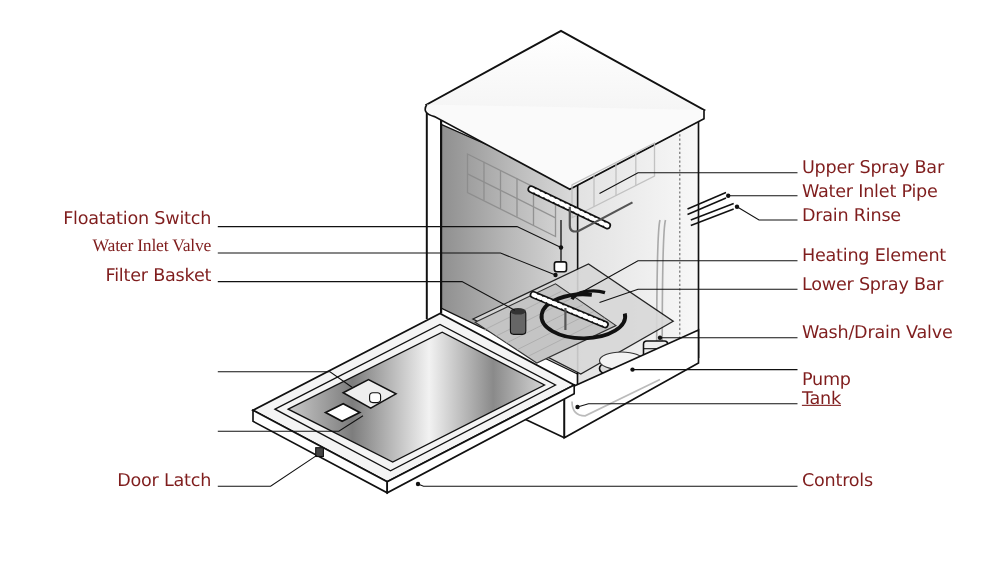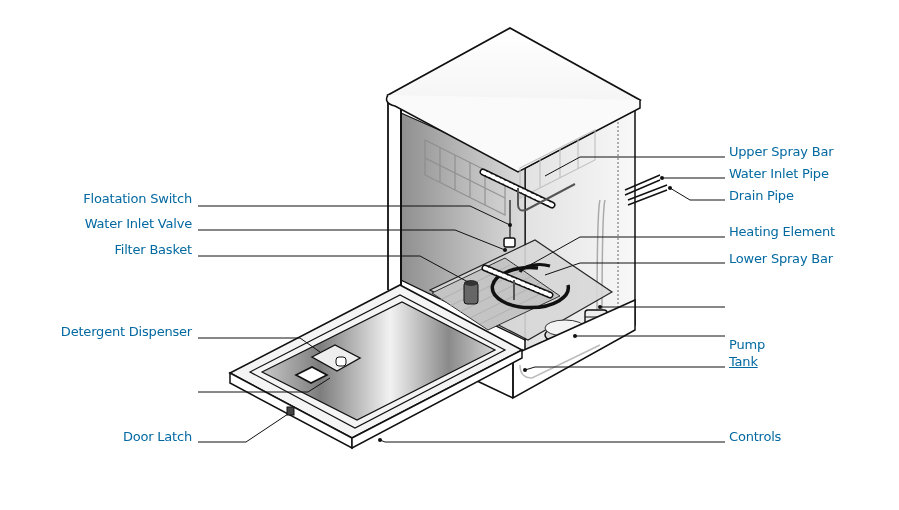--- a/index.html
+++ b/index.html
@@ -1,20 +1,20 @@
 <!DOCTYPE html>
 <html><head>
 <meta charset="utf-8">
 <style>
   html, body { margin: 0; padding: 0; background: #ffffff; }
   body { width: 899px; height: 510px; position: relative; overflow: hidden;
          font-family: "DejaVu Sans", "Liberation Sans", sans-serif; }
   #stage { position: absolute; left: 0; top: 0; width: 899px; height: 510px; }
   svg#art { position: absolute; left: 0; top: 0; }
-  .lbl { position: absolute; font-size: 13px; color: #0369a1; white-space: nowrap;
+  .lbl { position: absolute; font-size: 16px; color: #7f1d1d; white-space: nowrap;
          letter-spacing: -0.2px; line-height: 16px; }
   .lbl.left { }
   .lbl.right { text-align: left; }
 </style>
 </head>
 <body>
 
 <div id="stage">
 
 <svg id="art" width="899" height="510" viewBox="0 0 899 510">
@@ -174,27 +174,27 @@
     <circle cx="600" cy="307" r="2"></circle>
         <circle cx="575" cy="336" r="2"></circle>
     <circle cx="525" cy="370" r="2"></circle>
         <circle cx="380" cy="440" r="2"></circle>
     <circle cx="510" cy="225" r="2"></circle>
         <circle cx="505" cy="250" r="2"></circle>
   </g>
 </svg>
 
 <div class="lbl left" style="right:707px; top:191px;">Floatation Switch</div>
-<div class="lbl left" style="right:707px; top:216px;">Water Inlet Valve</div>
+<div class="lbl left" style="right:707px; top:216px;font-family:Liberation Serif, serif;">Water Inlet Valve</div>
 <div class="lbl left" style="right:707px; top:242px;">Filter Basket</div>
-<div class="lbl left" style="right:707px; top:324px;">Detergent Dispenser</div>
 <div class="lbl left" style="right:707px; top:429px;">Door Latch</div>
 
 <div class="lbl right" style="left:729px; top:144px;">Upper Spray Bar</div>
 <div class="lbl right" style="left:729px; top:166px;">Water Inlet Pipe</div>
-<div class="lbl right" style="left:729px; top:188px;">Drain Pipe</div>
+<div class="lbl right" style="left:729px; top:188px;">Drain Rinse</div>
 <div class="lbl right" style="left:729px; top:224px;text-align:center;">Heating Element</div>
 <div class="lbl right" style="left:729px; top:251px;">Lower Spray Bar</div>
+<div class="lbl right" style="left:729px; top:294px;">Wash/Drain Valve</div>
 <div class="lbl right" style="left:729px; top:323px;margin-top:14px;">Pump</div>
 <div class="lbl right" style="left:729px; top:354px;text-decoration:underline;">Tank</div>
 <div class="lbl right" style="left:729px; top:429px;">Controls</div>
 
 </div>
 
 </body></html>

